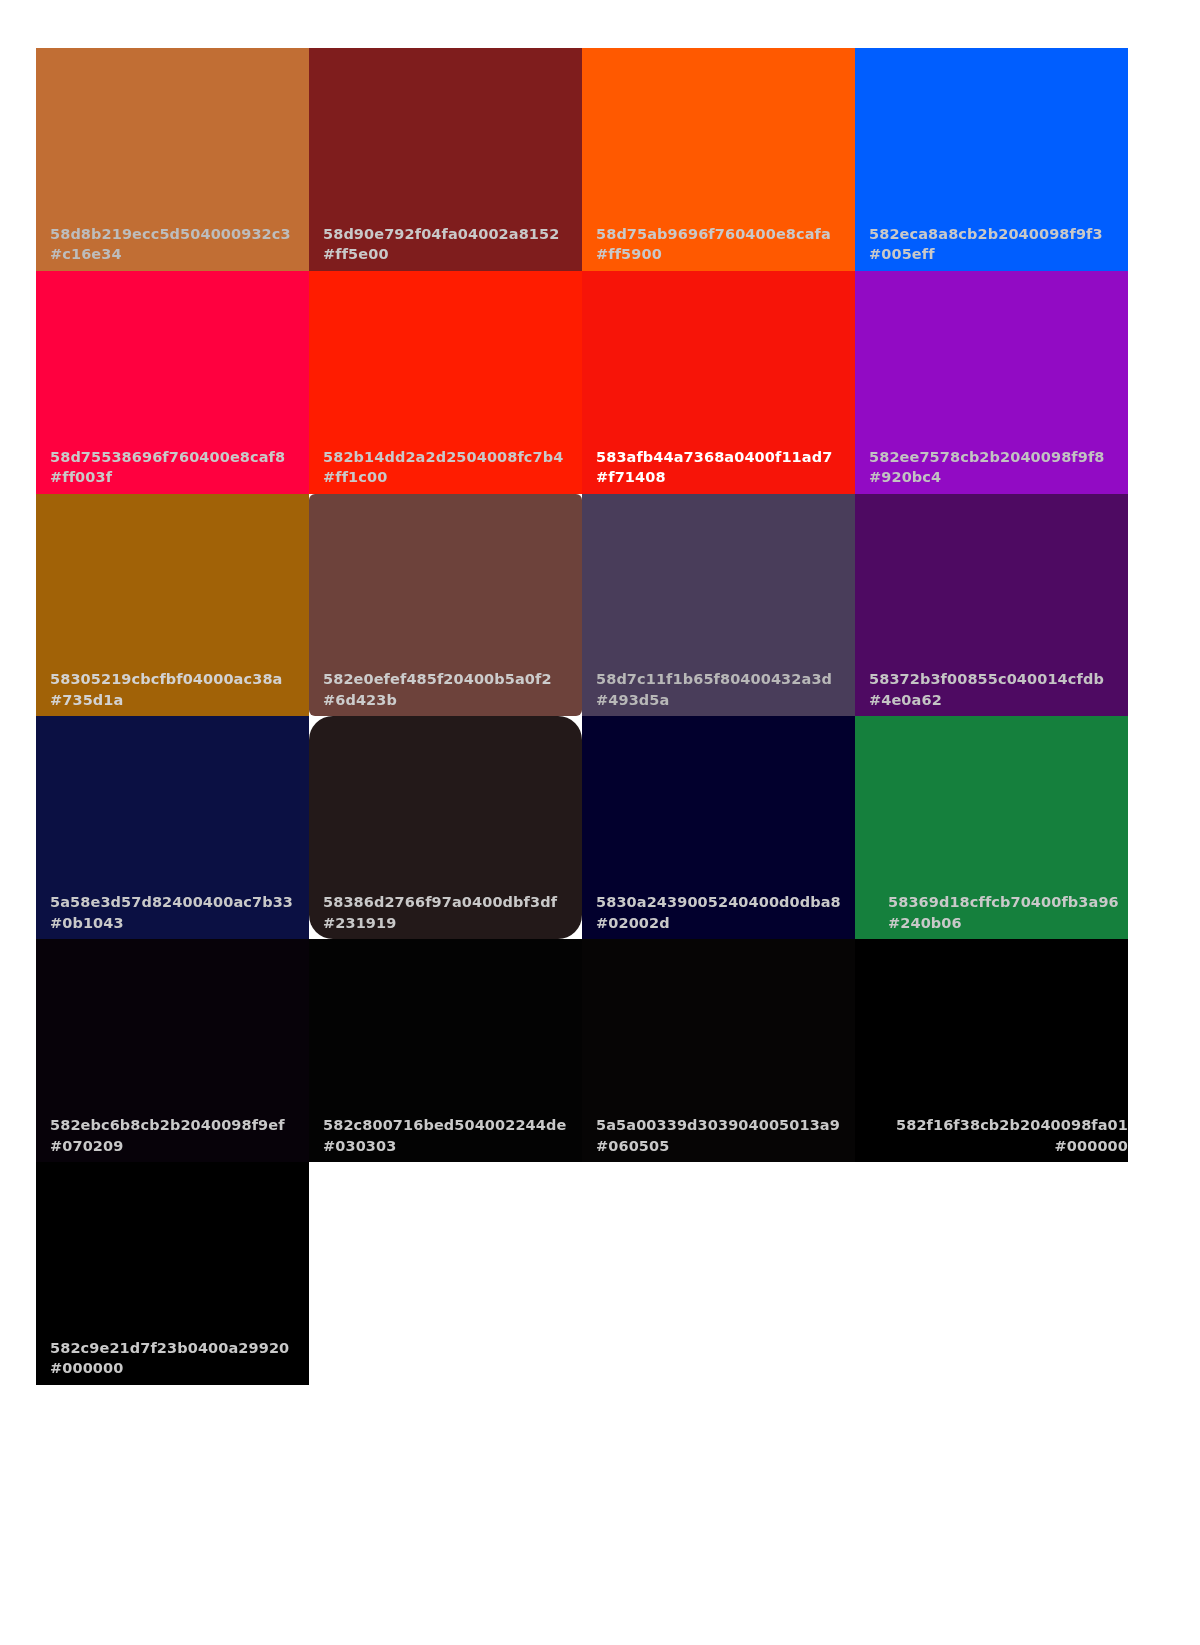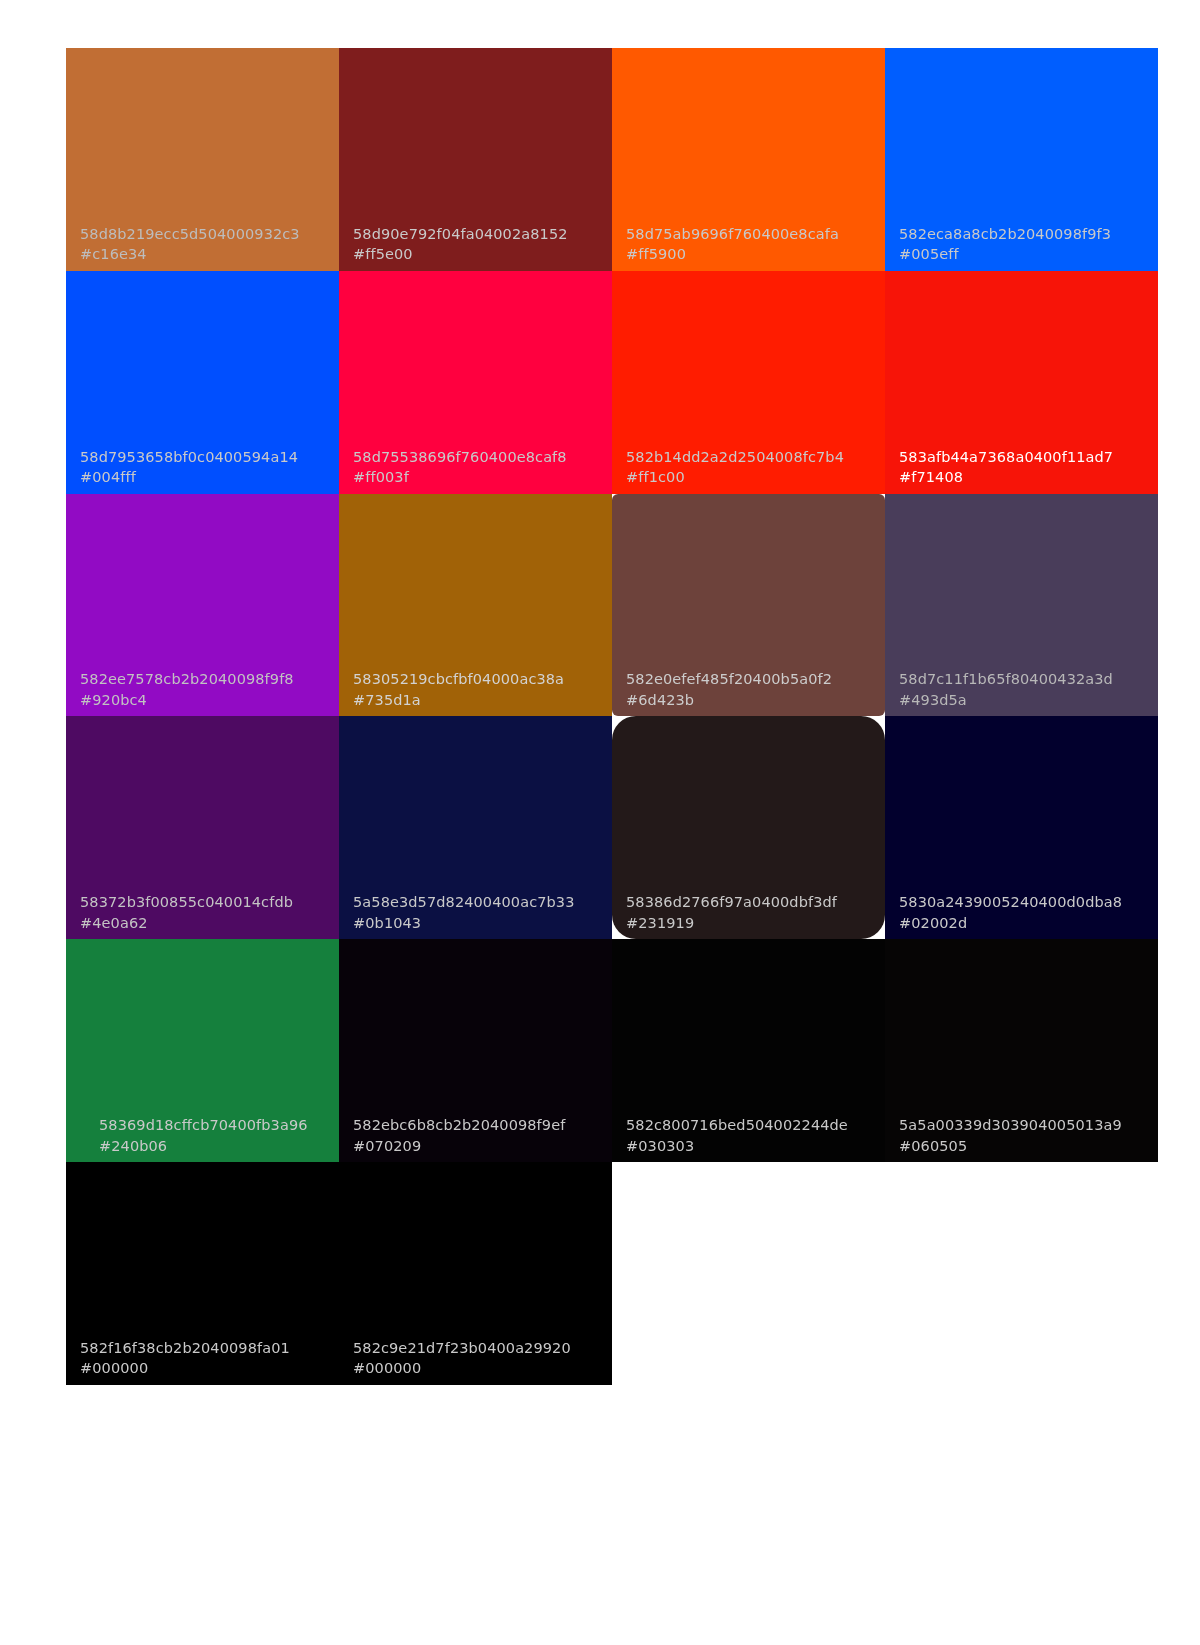--- a/index.html
+++ b/index.html
@@ -9,28 +9,29 @@
     background: #ffffff;
   }
   body {
     width: 1200px;
     height: 1645px;
     font-family: "DejaVu Sans", "Liberation Sans", sans-serif;
     overflow: hidden;
   }
   #swatch-grid {
     position: absolute;
-    left: 66px;
+    left: 36px;
     top: 48px;
     width: 1092px;
     height: 1337px;
     display: grid;
     grid-template-columns: repeat(4, 1fr);
     grid-template-rows: repeat(6, 1fr);
     background: #ffffff;
+    font-weight: bold;
   }
   .swatch-cell {
     position: relative;
     display: flex;
     flex-direction: column;
     justify-content: flex-end;
     box-sizing: border-box;
     overflow: hidden;
   }
   .swatch-label {
@@ -65,26 +66,20 @@
     <div class="swatch-cell" style="background: rgb(255, 89, 0);">
       <div class="swatch-label" style="color: rgb(201, 201, 201);">
         <span class="swatch-id">58d75ab9696f760400e8cafa</span>
         <span class="swatch-hex">#ff5900</span>
       </div>
     </div>
     <div class="swatch-cell" style="background: rgb(0, 94, 255);">
       <div class="swatch-label" style="color: rgb(201, 201, 201);">
         <span class="swatch-id">582eca8a8cb2b2040098f9f3</span>
         <span class="swatch-hex">#005eff</span>
-      </div>
-    </div>
-    <div class="swatch-cell" style="background: rgb(0, 79, 255);">
-      <div class="swatch-label" style="color: rgb(201, 201, 201);">
-        <span class="swatch-id">58d7953658bf0c0400594a14</span>
-        <span class="swatch-hex">#004fff</span>
       </div>
     </div>
     <div class="swatch-cell" style="background: rgb(255, 0, 63);">
       <div class="swatch-label" style="color: rgb(201, 201, 201);">
         <span class="swatch-id">58d75538696f760400e8caf8</span>
         <span class="swatch-hex">#ff003f</span>
       </div>
     </div>
     <div class="swatch-cell" style="background: rgb(255, 28, 0);">
       <div class="swatch-label" style="color: rgb(201, 201, 201);">
@@ -164,21 +159,21 @@
         <span class="swatch-hex">#030303</span>
       </div>
     </div>
     <div class="swatch-cell" style="background: rgb(6, 5, 5);">
       <div class="swatch-label" style="color: rgb(201, 201, 201);">
         <span class="swatch-id">5a5a00339d303904005013a9</span>
         <span class="swatch-hex">#060505</span>
       </div>
     </div>
     <div class="swatch-cell" style="background: rgb(0, 0, 0);">
-      <div class="swatch-label" style="color: rgb(201, 201, 201);">
+      <div class="swatch-label" style="color: rgb(201, 201, 201); text-align: right;">
         <span class="swatch-id">582f16f38cb2b2040098fa01</span>
         <span class="swatch-hex">#000000</span>
       </div>
     </div>
     <div class="swatch-cell" style="background: rgb(0, 0, 0);">
       <div class="swatch-label" style="color: rgb(201, 201, 201);">
         <span class="swatch-id">582c9e21d7f23b0400a29920</span>
         <span class="swatch-hex">#000000</span>
       </div>
     </div>

